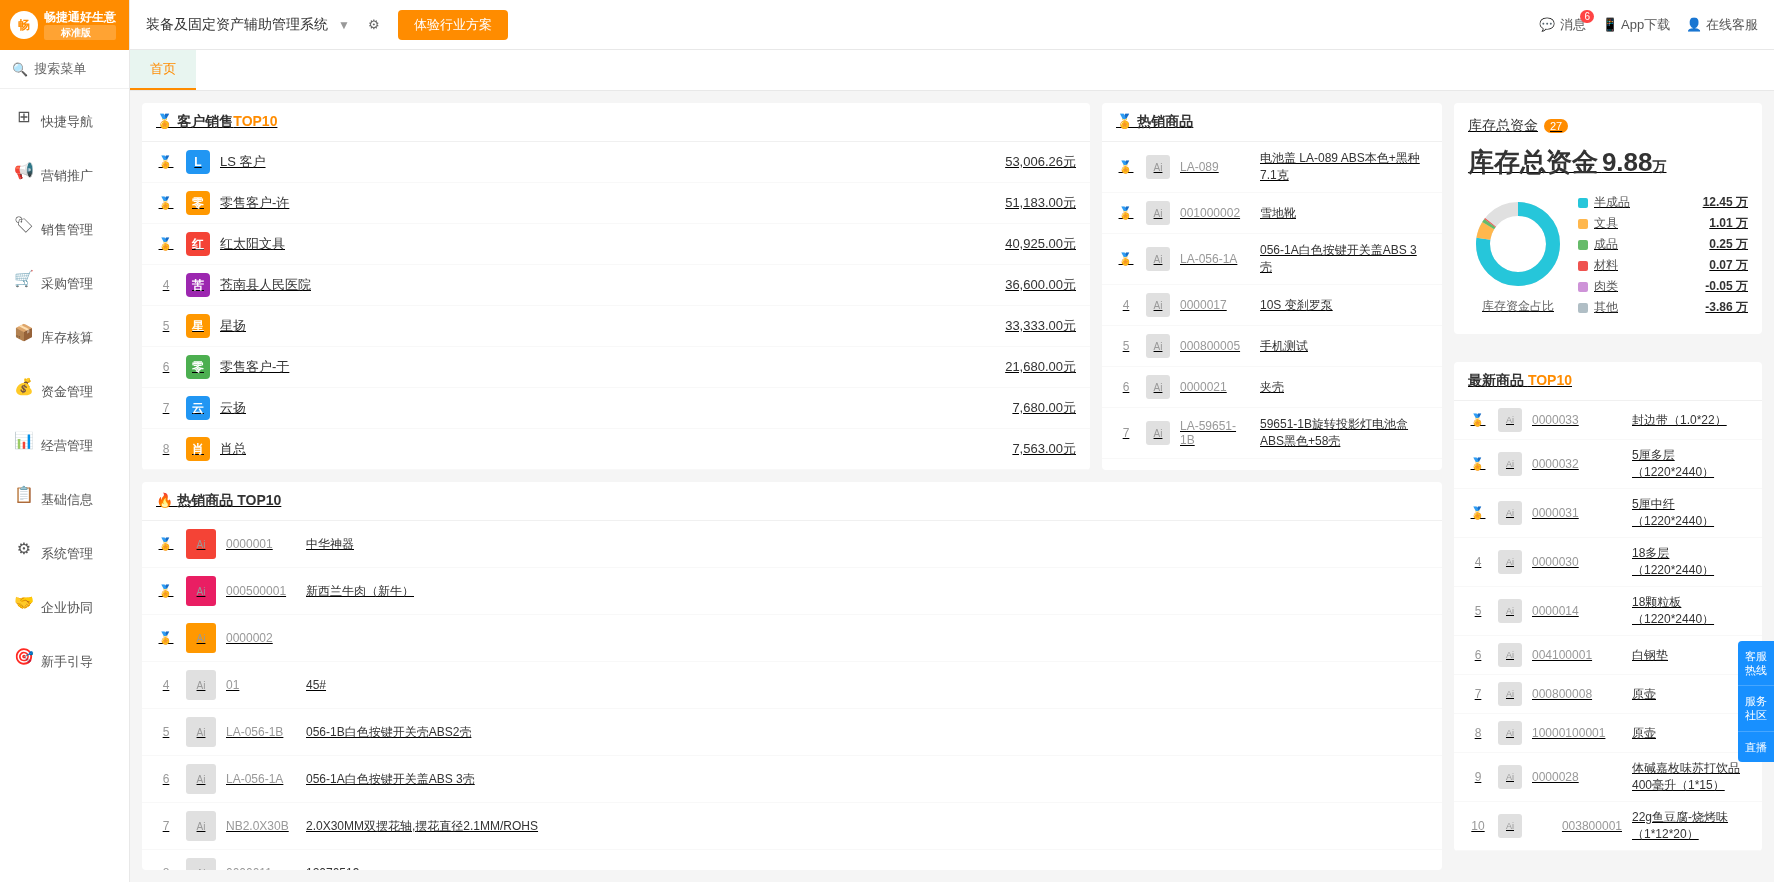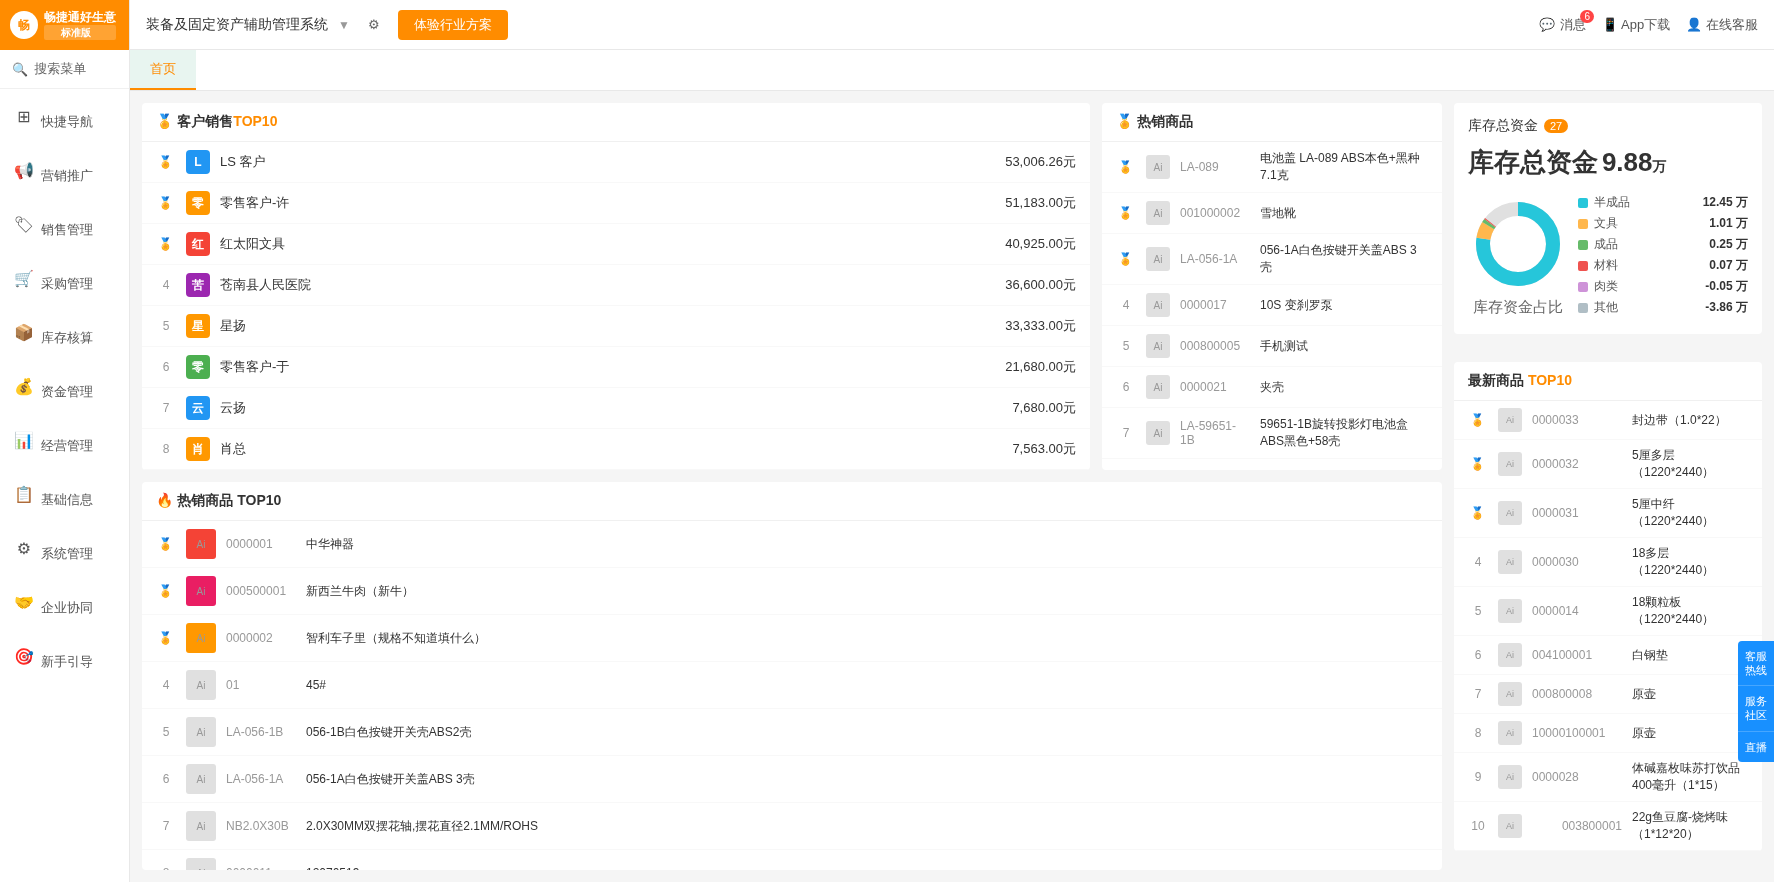--- a/index.html
+++ b/index.html
@@ -95,20 +95,21 @@
       color: #ff8c00;
       border-bottom-color: #ff8c00;
       background: #e8f5f0;
     }
 
     
     .content {
       flex: 1;
       display: flex;
       overflow: hidden;
+      text-decoration: underline;
     }
     .content-scroll {
       flex: 1;
       overflow-y: auto;
       padding: 12px;
       display: flex;
       flex-direction: column;
       gap: 12px;
     }
 
@@ -173,21 +174,21 @@
 
     
     .inventory-card { background: #fff; border-radius: 4px; padding: 14px; }
     .inventory-title { font-size: 14px; color: #333; margin-bottom: 10px; display: flex; align-items: center; gap: 6px; }
     .inventory-total { font-size: 14px; color: #333; margin-bottom: 14px; }
     .inventory-total span { font-size: 26px; font-weight: bold; color: #333; }
     .inventory-total .unit { font-size: 14px; color: #333; }
 
     .donut-row { display: flex; gap: 10px; align-items: flex-start; }
     .donut-container { position: relative; width: 100px; height: 100px; flex-shrink: 0; }
-    .donut-label-below { font-size: 15px; color: #666; text-align: center; margin-top: 4px; }
+    .donut-label-below { font-size: 12px; color: #666; text-align: center; margin-top: 4px; }
 
     .legend { flex: 1; }
     .legend-item { display: flex; align-items: center; justify-content: space-between; margin-bottom: 4px; font-size: 12px; }
     .legend-dot { width: 10px; height: 10px; border-radius: 2px; margin-right: 6px; flex-shrink: 0; }
     .legend-name { flex: 1; color: #555; }
     .legend-val { color: #333; font-weight: bold; white-space: nowrap; }
 
     
     .newest-card { background: #fff; border-radius: 4px; }
     .newest-row {
@@ -435,21 +436,20 @@
             <div class="product-row">
     <span class="rank rank-2">🏅</span>
     <div class="product-img" style="background:#e91e63;">Ai</div>
     <span class="product-code">000500001</span>
     <span class="product-name">新西兰牛肉（新牛）</span>
   </div>
             <div class="product-row">
     <span class="rank rank-3">🏅</span>
     <div class="product-img" style="background:#ff9800;">Ai</div>
     <span class="product-code">0000002</span>
-    <span class="product-name">智利车子里（规格不知道填什么）</span>
   </div>
             <div class="product-row">
     <span class="rank rank-4">4</span>
     <div class="product-img" style="background:#e0e0e0;">Ai</div>
     <span class="product-code">01</span>
     <span class="product-name">45#</span>
   </div>
             <div class="product-row">
     <span class="rank rank-5">5</span>
     <div class="product-img" style="background:#e0e0e0;">Ai</div>

